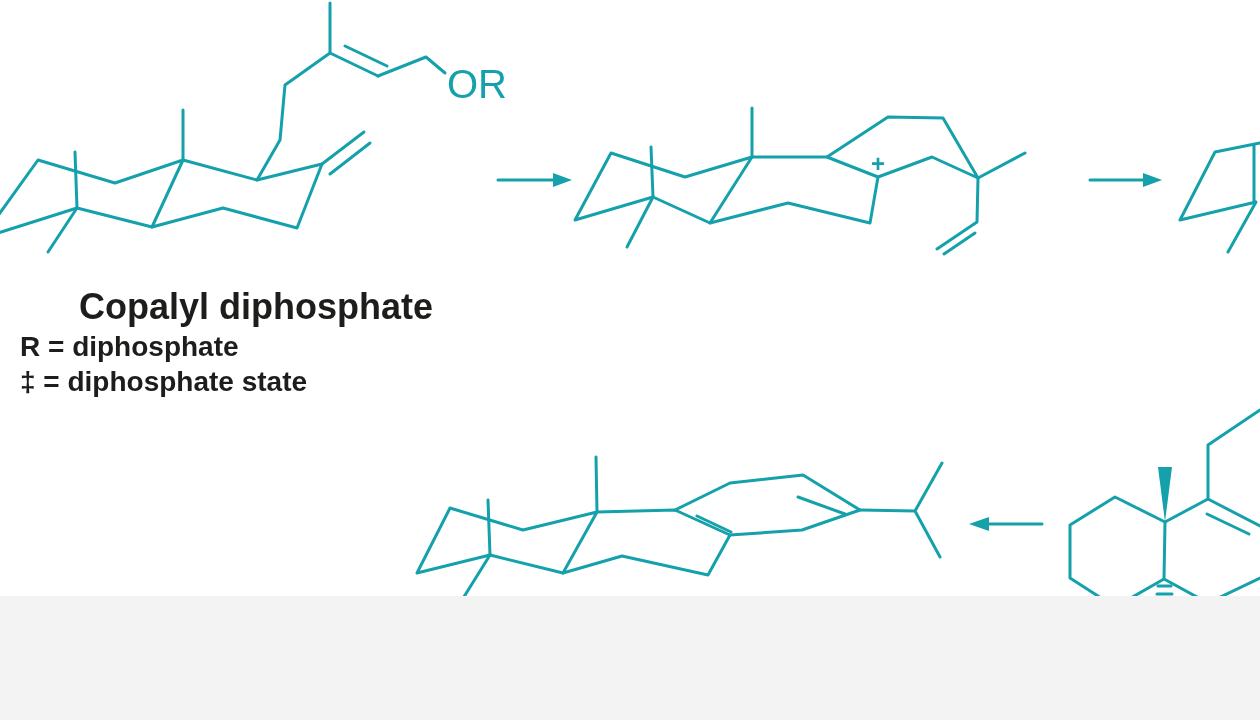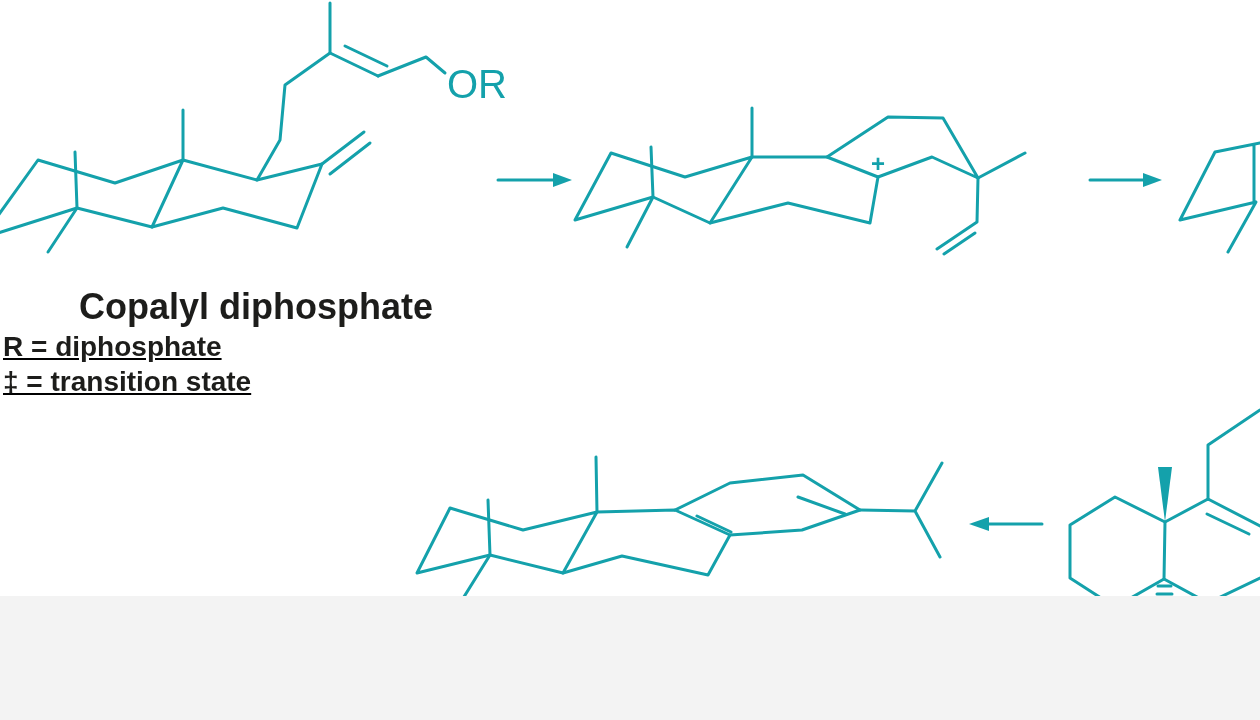--- a/index.html
+++ b/index.html
@@ -14,21 +14,21 @@
   svg .solid { fill:var(--teal); stroke:none; }
   .lbl { position:absolute; color:var(--ink); font-weight:700; white-space:nowrap; }
   .title { font-size:36px; text-align:center;margin-top:16px; }
   .legend-line { font-size:28px; }
   .atom { position:absolute; color:var(--teal); white-space:nowrap; }
   .atom-or { left:447px; top:62px; font-size:40px; font-weight:400; }
   .atom-plus { left:878px; top:150px; font-size:24px; font-weight:700; transform:translateX(-50%); }
   .atom-h { left:1166px; top:627px; font-size:35px; font-weight:700; transform:translateX(-50%); }
   .title-copalyl { left:75px; top:270px; width:362px; }
   .title-miltiradiene { left:558px; top:606px; width:202px; }
-  .legend { position:absolute; left:3px; top:329px;text-decoration:underline; }
+  .legend { position:absolute; left:20px; top:329px; }
   .legend .legend-line { position:static; display:block; line-height:35px; }
 </style>
 </head>
 <body>
 
 <div id="canvas">
 
   <svg width="1260" height="720" viewBox="0 0 1260 720" style="position:absolute;left:0;top:0;">
 
     <g>
@@ -100,16 +100,16 @@
   </svg>
 
   <span class="atom atom-or">OR</span>
   <span class="atom atom-plus">+</span>
   <span class="atom atom-h">H</span>
 
   <div class="lbl title title-copalyl">Copalyl diphosphate</div>
 
   <div class="legend">
     <span class="lbl legend-line">R = diphosphate</span>
-    <span class="lbl legend-line">‡ = transition state</span>
+    <span class="lbl legend-line">‡ = diphosphate state</span>
   </div>
 
 </div>
 
 </body></html>

